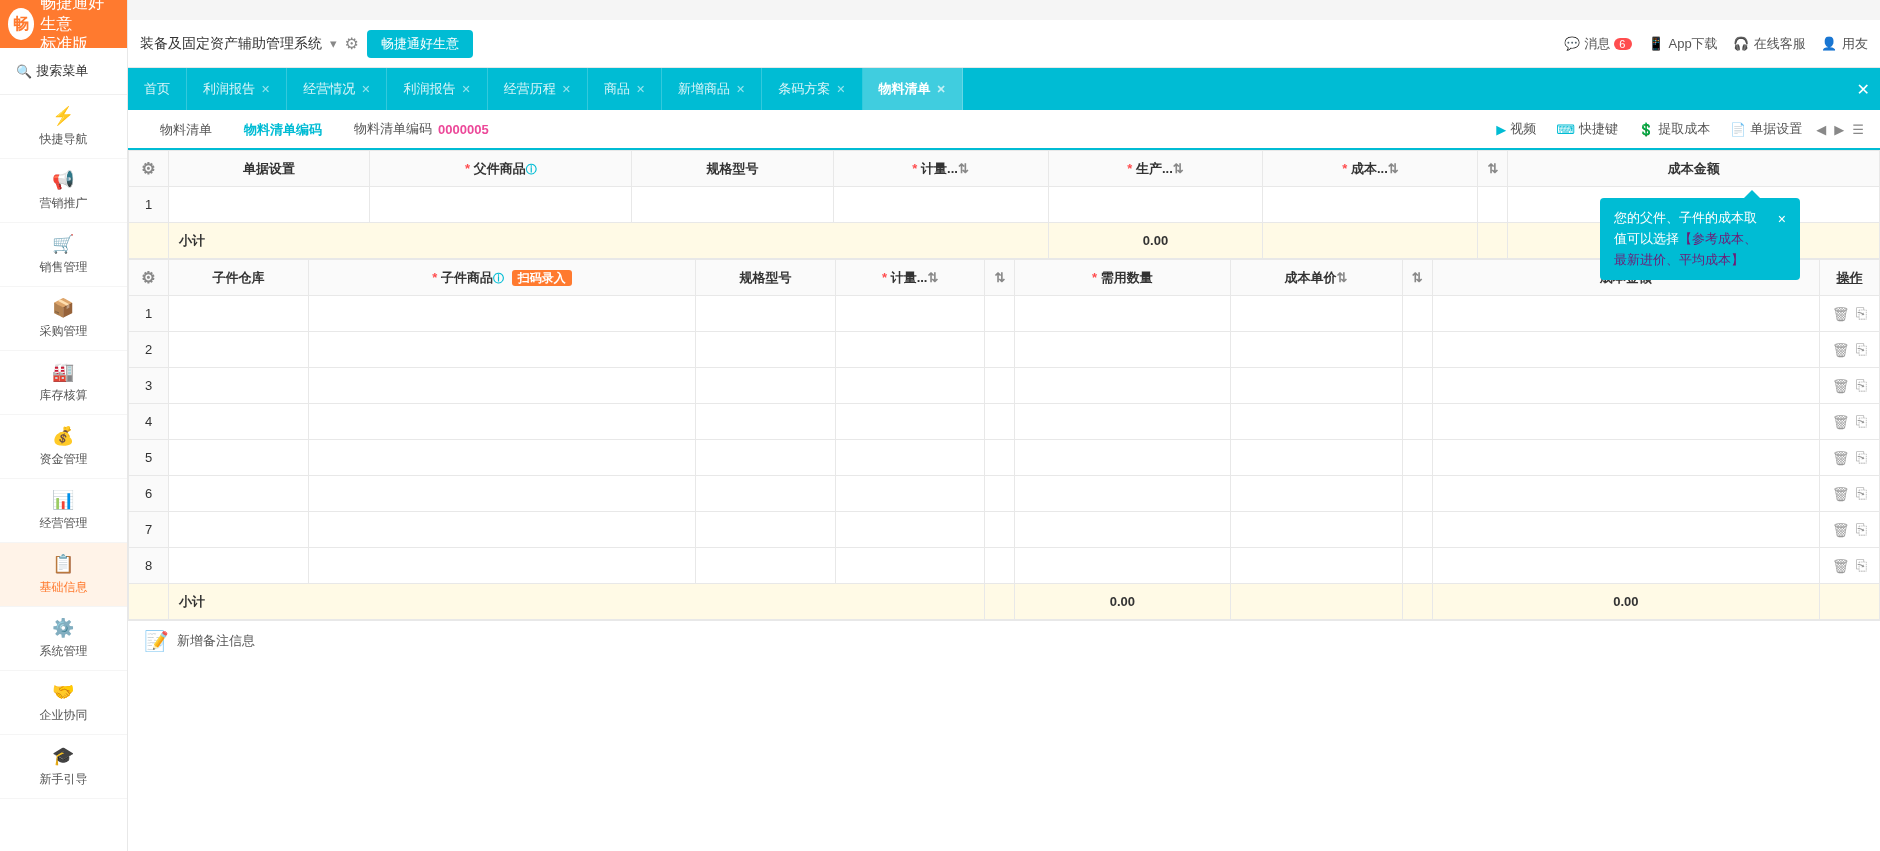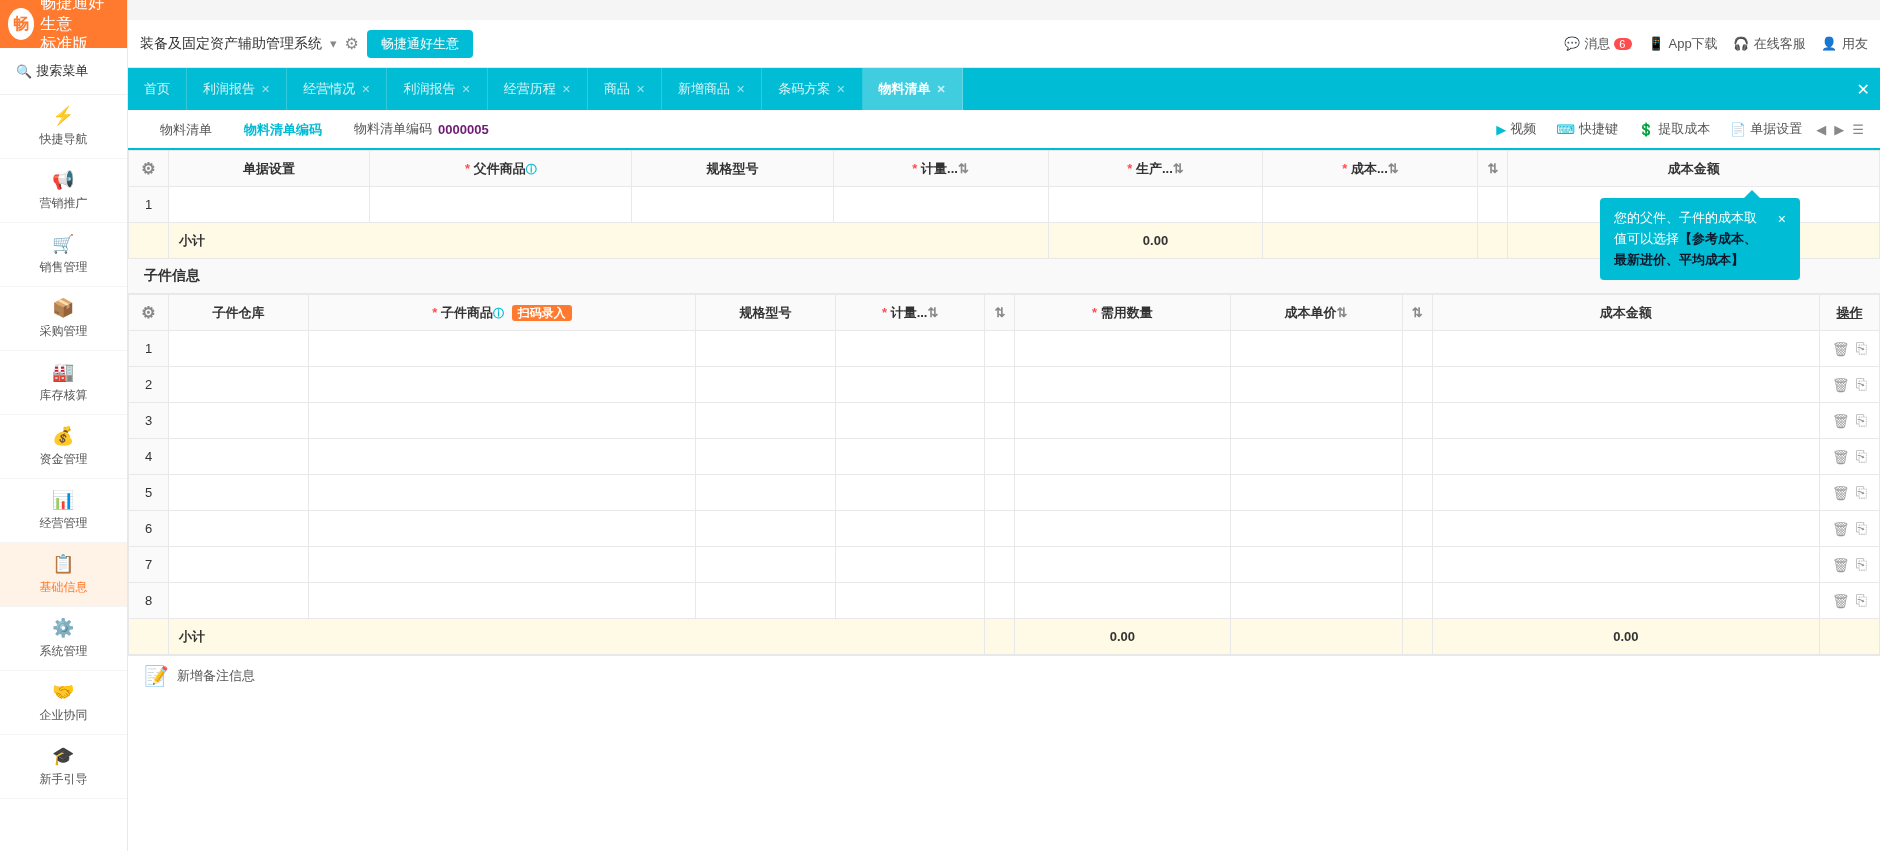--- a/index.html
+++ b/index.html
@@ -112,21 +112,21 @@
       flex-shrink: 0;
     }
     .sub-tab {
       padding: 0 16px; height: 40px; line-height: 40px;
       cursor: pointer; font-size: 13px; color: #555;
       border-bottom: 2px solid transparent;
       margin-bottom: -2px;
     }
     .sub-tab.active { color: #00bcd4; border-bottom-color: #00bcd4; font-weight: bold; }
     .sub-tab-info { color: #555; margin-left: 16px; font-size: 13px; display: flex; align-items: center; gap: 6px; }
-    .doc-number { color: #701a75; font-weight: bold; }
+    .doc-number { color: #ec4899; font-weight: bold; }
 
     
     .toolbar {
       display: flex; align-items: center; justify-content: flex-end;
       padding: 6px 16px;
       gap: 12px;
       border-bottom: 1px solid #e8e8e8;
       flex-shrink: 0;
     }
     .toolbar-btn {
@@ -202,21 +202,21 @@
       position: absolute;
       top: -8px;
       right: 40px;
       border-left: 8px solid transparent;
       border-right: 8px solid transparent;
       border-bottom: 8px solid #00bcd4;
     }
     .tooltip-close {
       float: right; cursor: pointer; margin-left: 8px; font-size: 14px;
     }
-    .tooltip-highlight { color: #0f172a; font-weight: bold; }
+    .tooltip-highlight { color: #701a75; }
 
     
     .action-icons { display: flex; align-items: center; justify-content: center; gap: 6px; }
     .action-icon { cursor: pointer; color: #999; font-size: 14px; }
 
     
     .bottom-bar {
       padding: 8px 16px;
       border-top: 1px solid #e8e8e8;
       display: flex; align-items: center; gap: 8px;
@@ -453,21 +453,20 @@
             <td colspan="4" style="text-align:left;padding-left:10px">小计</td>
             <td style="font-weight:bold">0.00</td>
             <td></td>
             <td></td>
             <td style="font-weight:bold">0.00</td>
           </tr>
         </tbody>
       </table>
     </div>
 
-    <div class="section-header">子件信息</div>
     <div class="table-wrapper">
       <table class="data-table">
         <thead>
           <tr>
             <th class="settings-th settings-cell"><span class="gear-icon">⚙</span></th>
             <th><span>子件仓库</span></th>
             <th style="min-width:180px">
               <span class="required">* </span><span>子件商品</span><span style="color:#00bcd4;font-size:11px">ⓘ</span>
               <span class="scan-badge">扫码录入</span>
             </th>

